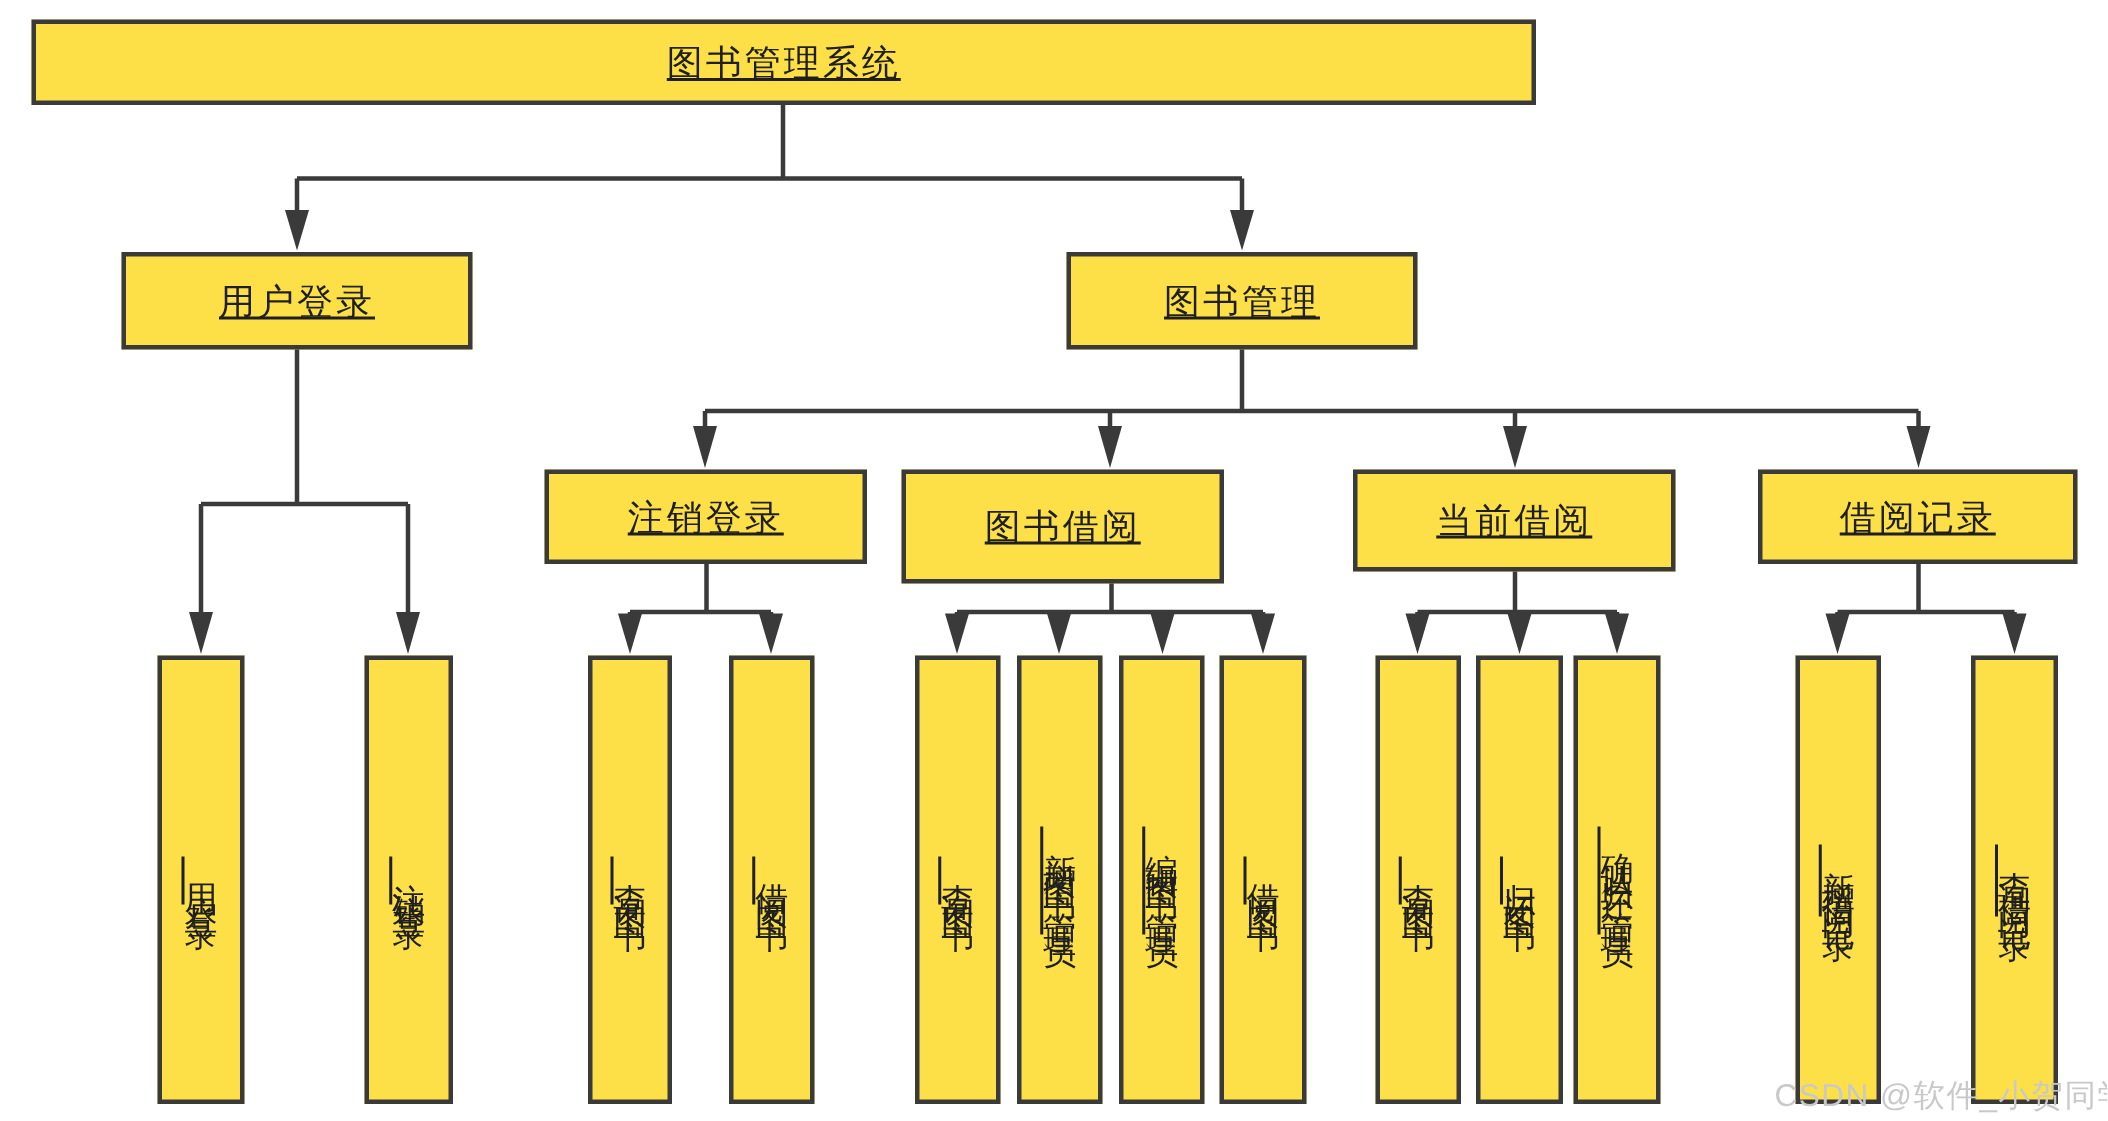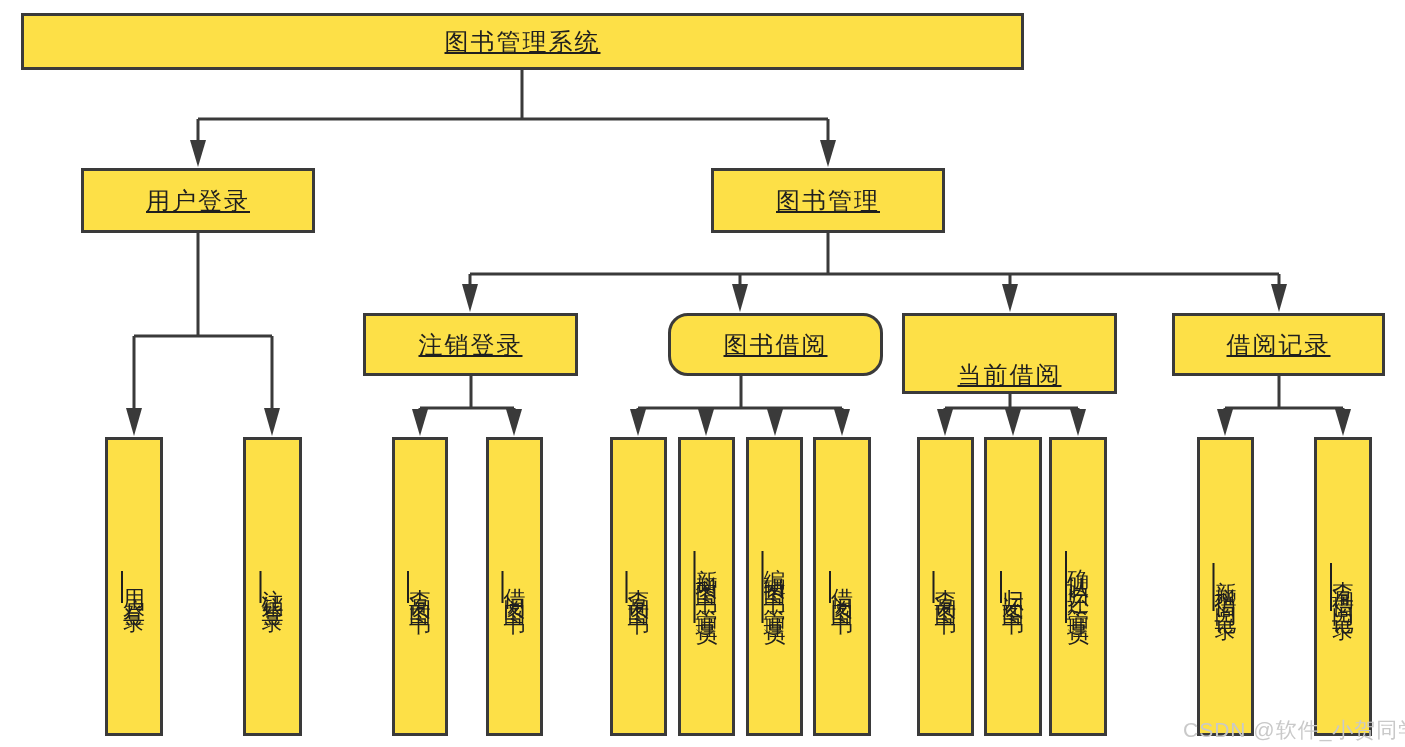--- a/index.html
+++ b/index.html
@@ -96,24 +96,24 @@
   <div class="node" style="left:81px;top:168px;width:234px;height:65px;">
     <span class="h-label">用户登录</span>
   </div>
   <div class="node" style="left:711px;top:168px;width:234px;height:65px;">
     <span class="h-label">图书管理</span>
   </div>
 
   <div class="node" style="left:363px;top:313px;width:215px;height:63px;">
     <span class="h-label">注销登录</span>
   </div>
-  <div class="node" style="left:668px;top:313px;width:215px;height:63px;border-radius:20px;">
+  <div class="node" style="left:601px;top:313px;width:215px;height:76px;">
     <span class="h-label">图书借阅</span>
   </div>
-  <div class="node" style="left:902px;top:313px;width:215px;height:81px;align-items:flex-end;">
+  <div class="node" style="left:902px;top:313px;width:215px;height:68px;">
     <span class="h-label">当前借阅</span>
   </div>
   <div class="node" style="left:1172px;top:313px;width:213px;height:63px;">
     <span class="h-label">借阅记录</span>
   </div>
 
   <div class="node leaf" style="left:105px;top:437px;width:58px;height:299px;">
     <span class="v-label">用户登录</span>
   </div>
   <div class="node leaf" style="left:243px;top:437px;width:59px;height:299px;">

